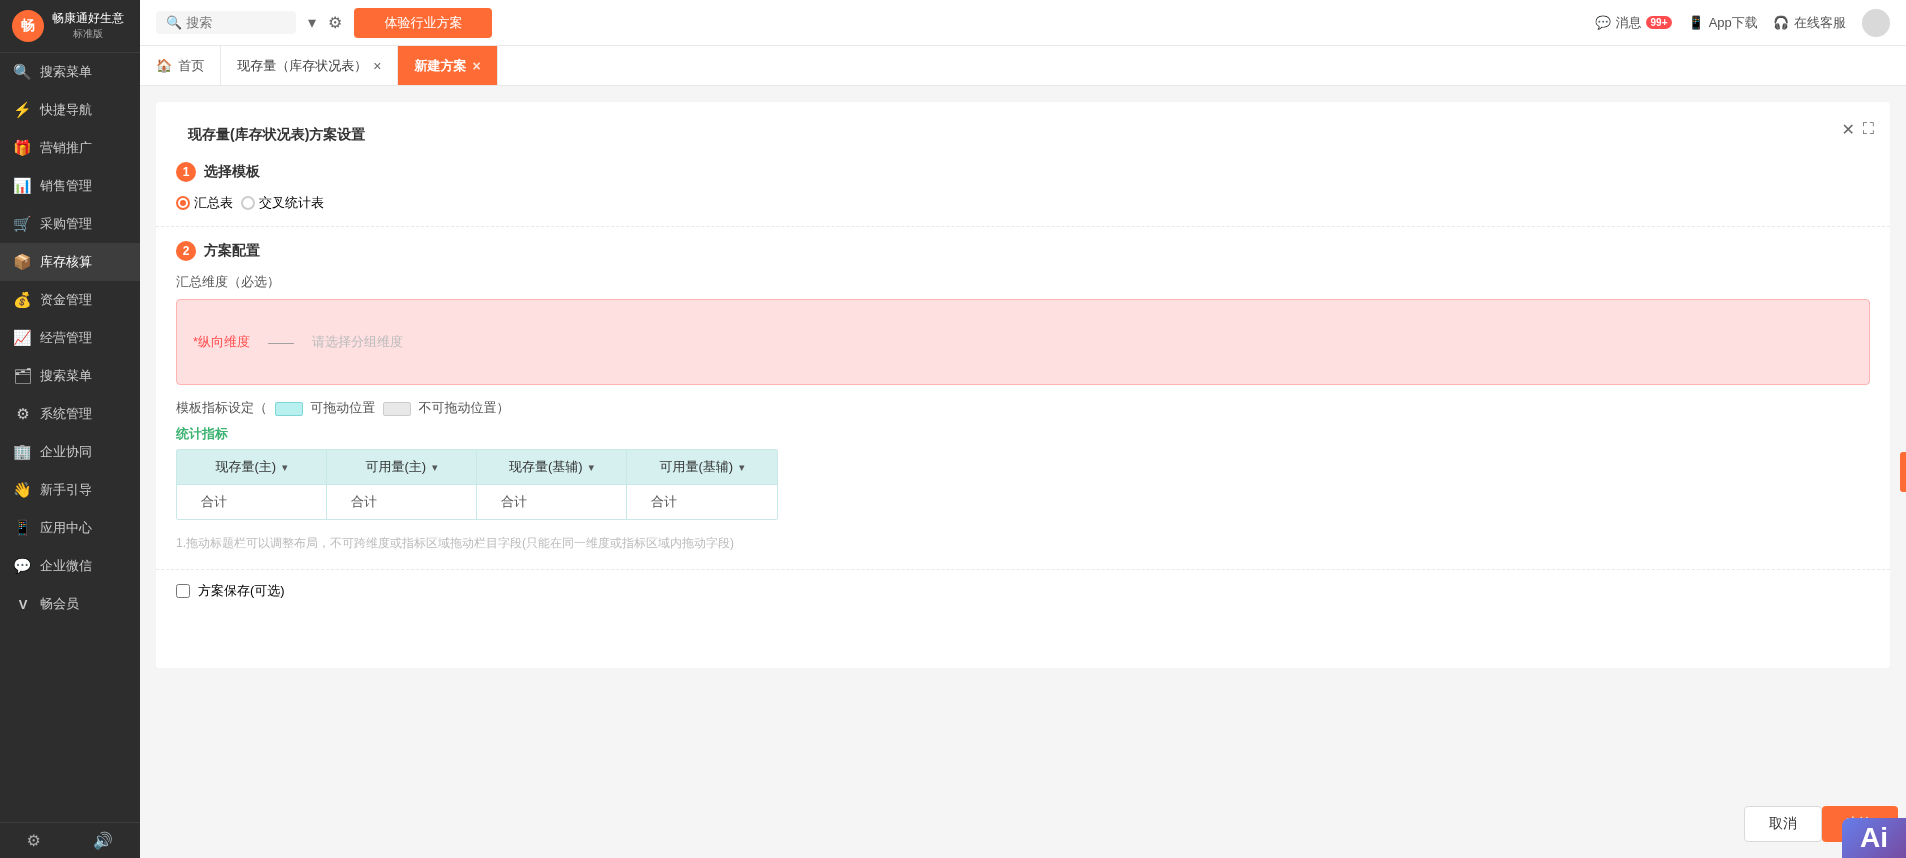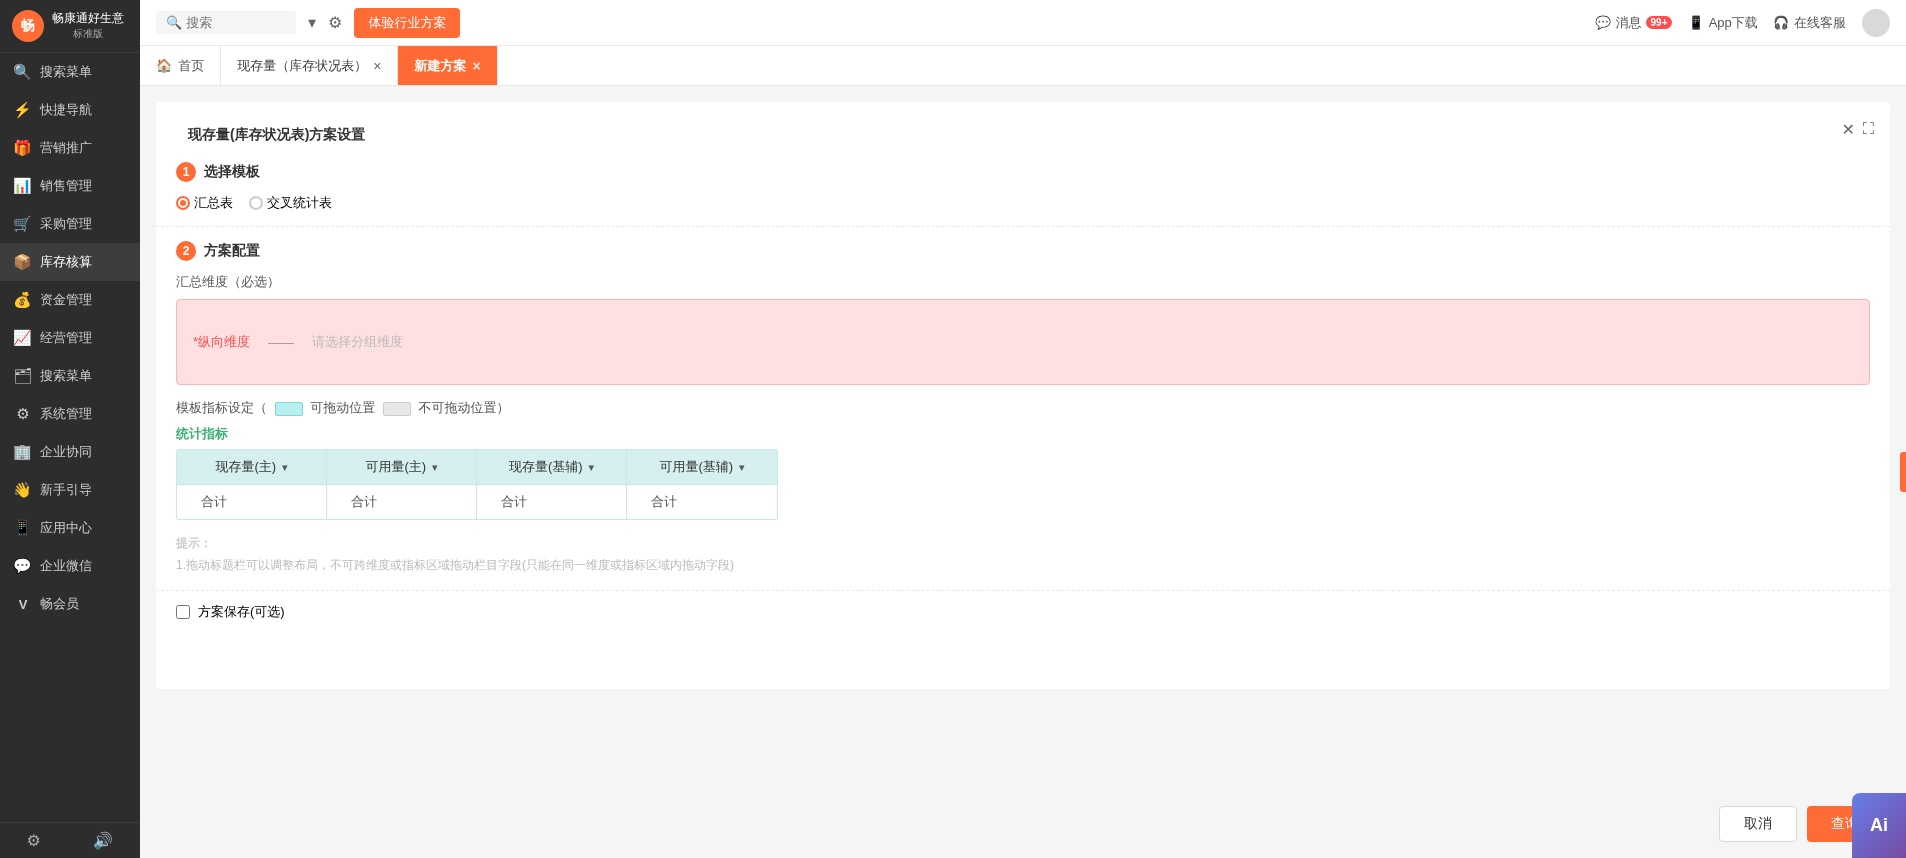--- a/index.html
+++ b/index.html
@@ -69,21 +69,21 @@
       background: #f5f5f5; border-radius: 4px;
       padding: 4px 10px; width: 140px;
     }
     .topbar-search input {
       border: none; background: transparent; outline: none; font-size: 13px; width: 80px; color: #999;
     }
     .topbar-dropdown { color: #666; cursor: pointer; font-size: 16px; }
     .topbar-gear { color: #666; cursor: pointer; font-size: 16px; }
     .topbar-btn-primary {
       background: #ff6b35; color: #fff; border: none;
-      padding: 6px 14px; border-radius: 4px; cursor: pointer; font-size: 13px;
+      padding: 6px 30px; border-radius: 4px; cursor: pointer; font-size: 13px;
     }
     .topbar-right { margin-left: auto; display: flex; align-items: center; gap: 16px; }
     .topbar-right-item { display: flex; align-items: center; gap: 4px; cursor: pointer; color: #555; font-size: 13px; }
     .topbar-badge {
       background: #ff4d4f; color: #fff; border-radius: 10px;
       font-size: 10px; padding: 1px 5px; font-weight: bold;
     }
     .topbar-avatar { width: 28px; height: 28px; background: #d9d9d9; border-radius: 50%; }
 
     
@@ -136,21 +136,21 @@
       display: flex; align-items: center; gap: 8px; margin-bottom: 12px;
     }
     .section-num {
       width: 20px; height: 20px; background: #ff6b35; color: #fff;
       border-radius: 50%; display: flex; align-items: center; justify-content: center;
       font-size: 12px; font-weight: bold; flex-shrink: 0;
     }
     .section-title { font-size: 14px; font-weight: bold; color: #333; }
 
     
-    .radio-group { display: flex; align-items: center; gap: 16px; }
+    .radio-group { display: flex; align-items: center; gap: 8px; }
     .radio-item { display: flex; align-items: center; gap: 4px; cursor: pointer; }
     .radio-circle {
       width: 14px; height: 14px; border-radius: 50%;
       border: 2px solid #ccc; display: inline-block;
       position: relative;
     }
     .radio-circle.checked {
       border-color: #ff6b35;
     }
     .radio-circle.checked::after {
@@ -203,42 +203,42 @@
 
     
     .save-row {
       display: flex; align-items: center; gap: 8px;
       padding: 12px 20px;
     }
     .save-checkbox { width: 14px; height: 14px; border: 1px solid #ccc; border-radius: 2px; }
 
     
     .footer-buttons {
-      position: absolute; bottom: 16px; right: 23px;
-      display: flex; gap: 10px;
+      position: absolute; bottom: 16px; right: 8px;
+      display: flex; 
     }
     .btn-cancel {
       padding: 8px 24px; border: 1px solid #d9d9d9;
       background: #fff; border-radius: 4px; cursor: pointer; font-size: 14px; color: #333;
     }
     .btn-query {
       padding: 8px 24px; border: none;
       background: #ff6b35; color: #fff; border-radius: 4px; cursor: pointer; font-size: 14px;
     }
 
     
     .sidebar-scroll::-webkit-scrollbar { width: 4px; }
     .sidebar-scroll::-webkit-scrollbar-thumb { background: #555; border-radius: 2px; }
 
     
     .ai-badge {
       position: fixed; bottom: 0; right: 0;
       background: linear-gradient(135deg, #667eea, #764ba2);
-      color: #fff; font-size: 18px; font-weight: bold;
-      padding: 22px 18px;
+      color: #fff; font-size: 28px; font-weight: bold;
+      padding: 4px 18px;
       border-top-left-radius: 8px;
       cursor: pointer;
     }
 
     
     .right-edge {
       position: absolute; right: 0; top: 50%;
       transform: translateY(-50%);
       width: 6px; height: 40px; background: #ff6b35;
       border-radius: 3px 0 0 3px;
@@ -455,21 +455,20 @@
                 <span class="stats-col-label">可用量(基辅)</span>
                 <span class="stats-col-arrow">▾</span>
               </div>
               <div class="stats-col-body">合计</div>
             </div>
           </div>
         </div>
 
         
         <div class="tips">
-          <div style="color:#ccc; font-weight:bold;">提示：</div>
           <div>1.拖动标题栏可以调整布局，不可跨维度或指标区域拖动栏目字段(只能在同一维度或指标区域内拖动字段)</div>
         </div>
       </div>
 
       <div class="save-row">
         <input type="checkbox" class="save-checkbox" style="">
         <span>方案保存(可选)</span>
       </div>
 
       <div style="height: 56px;"></div>

